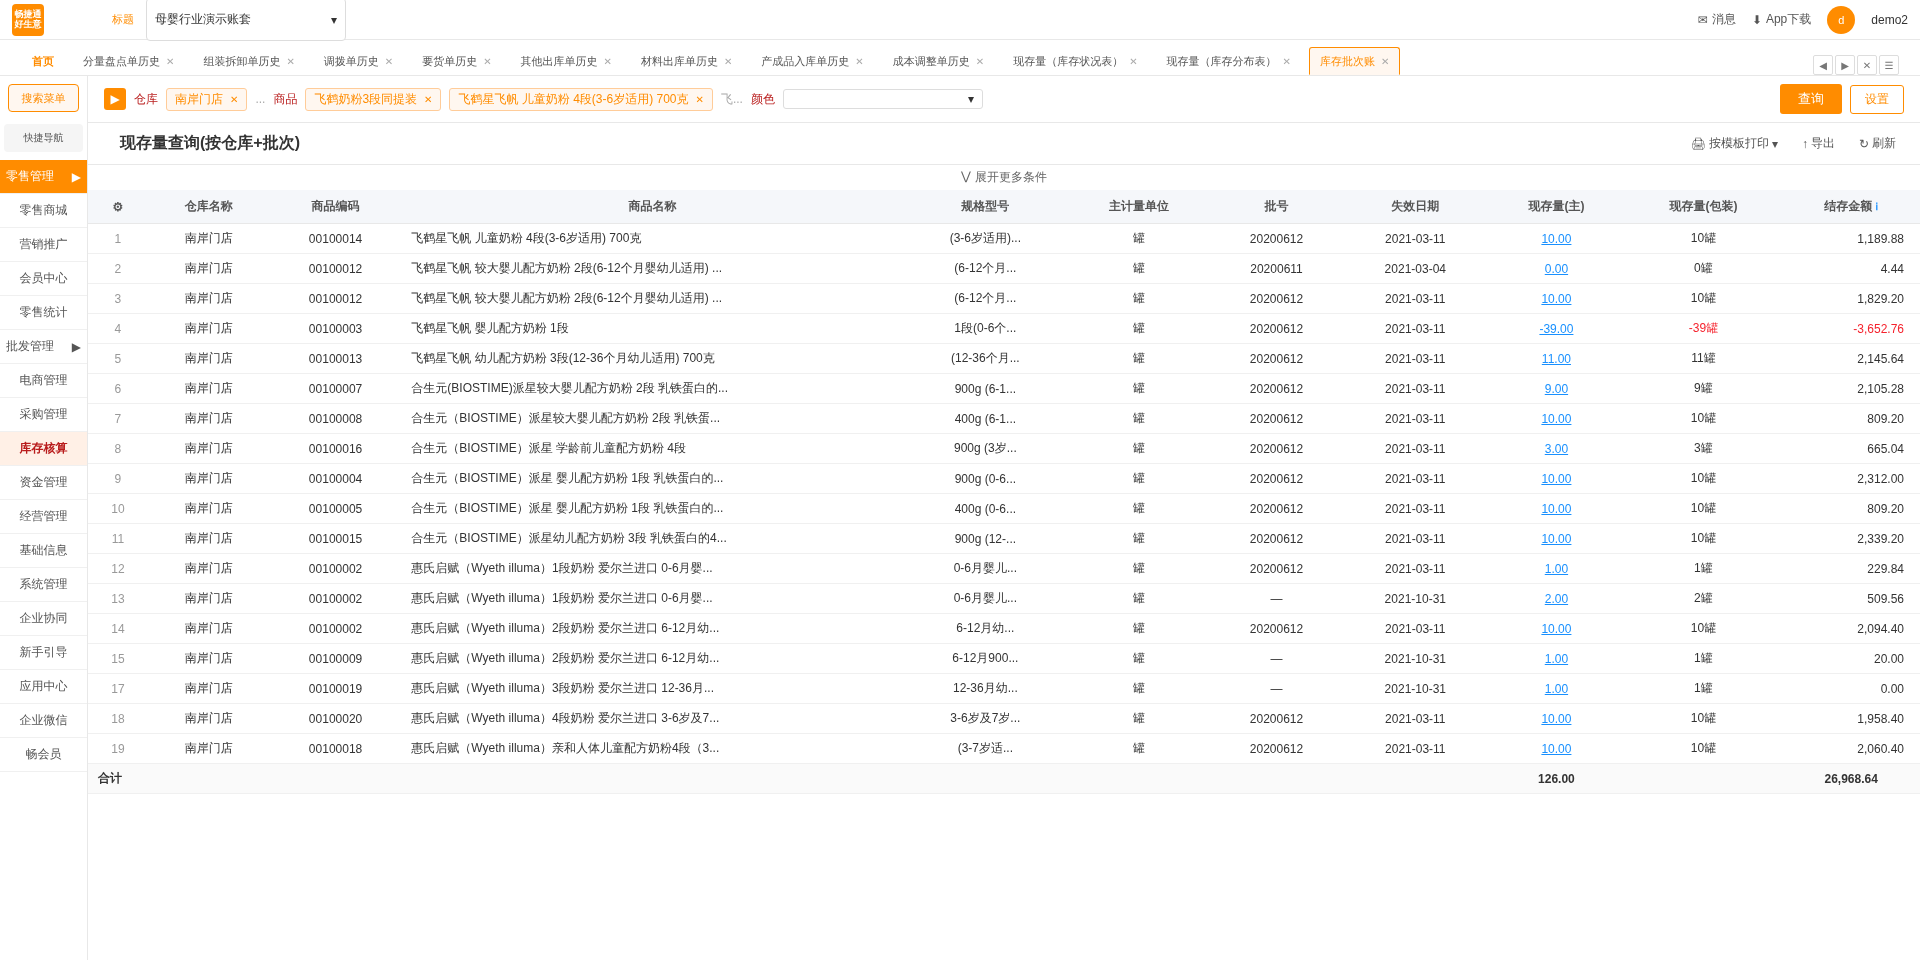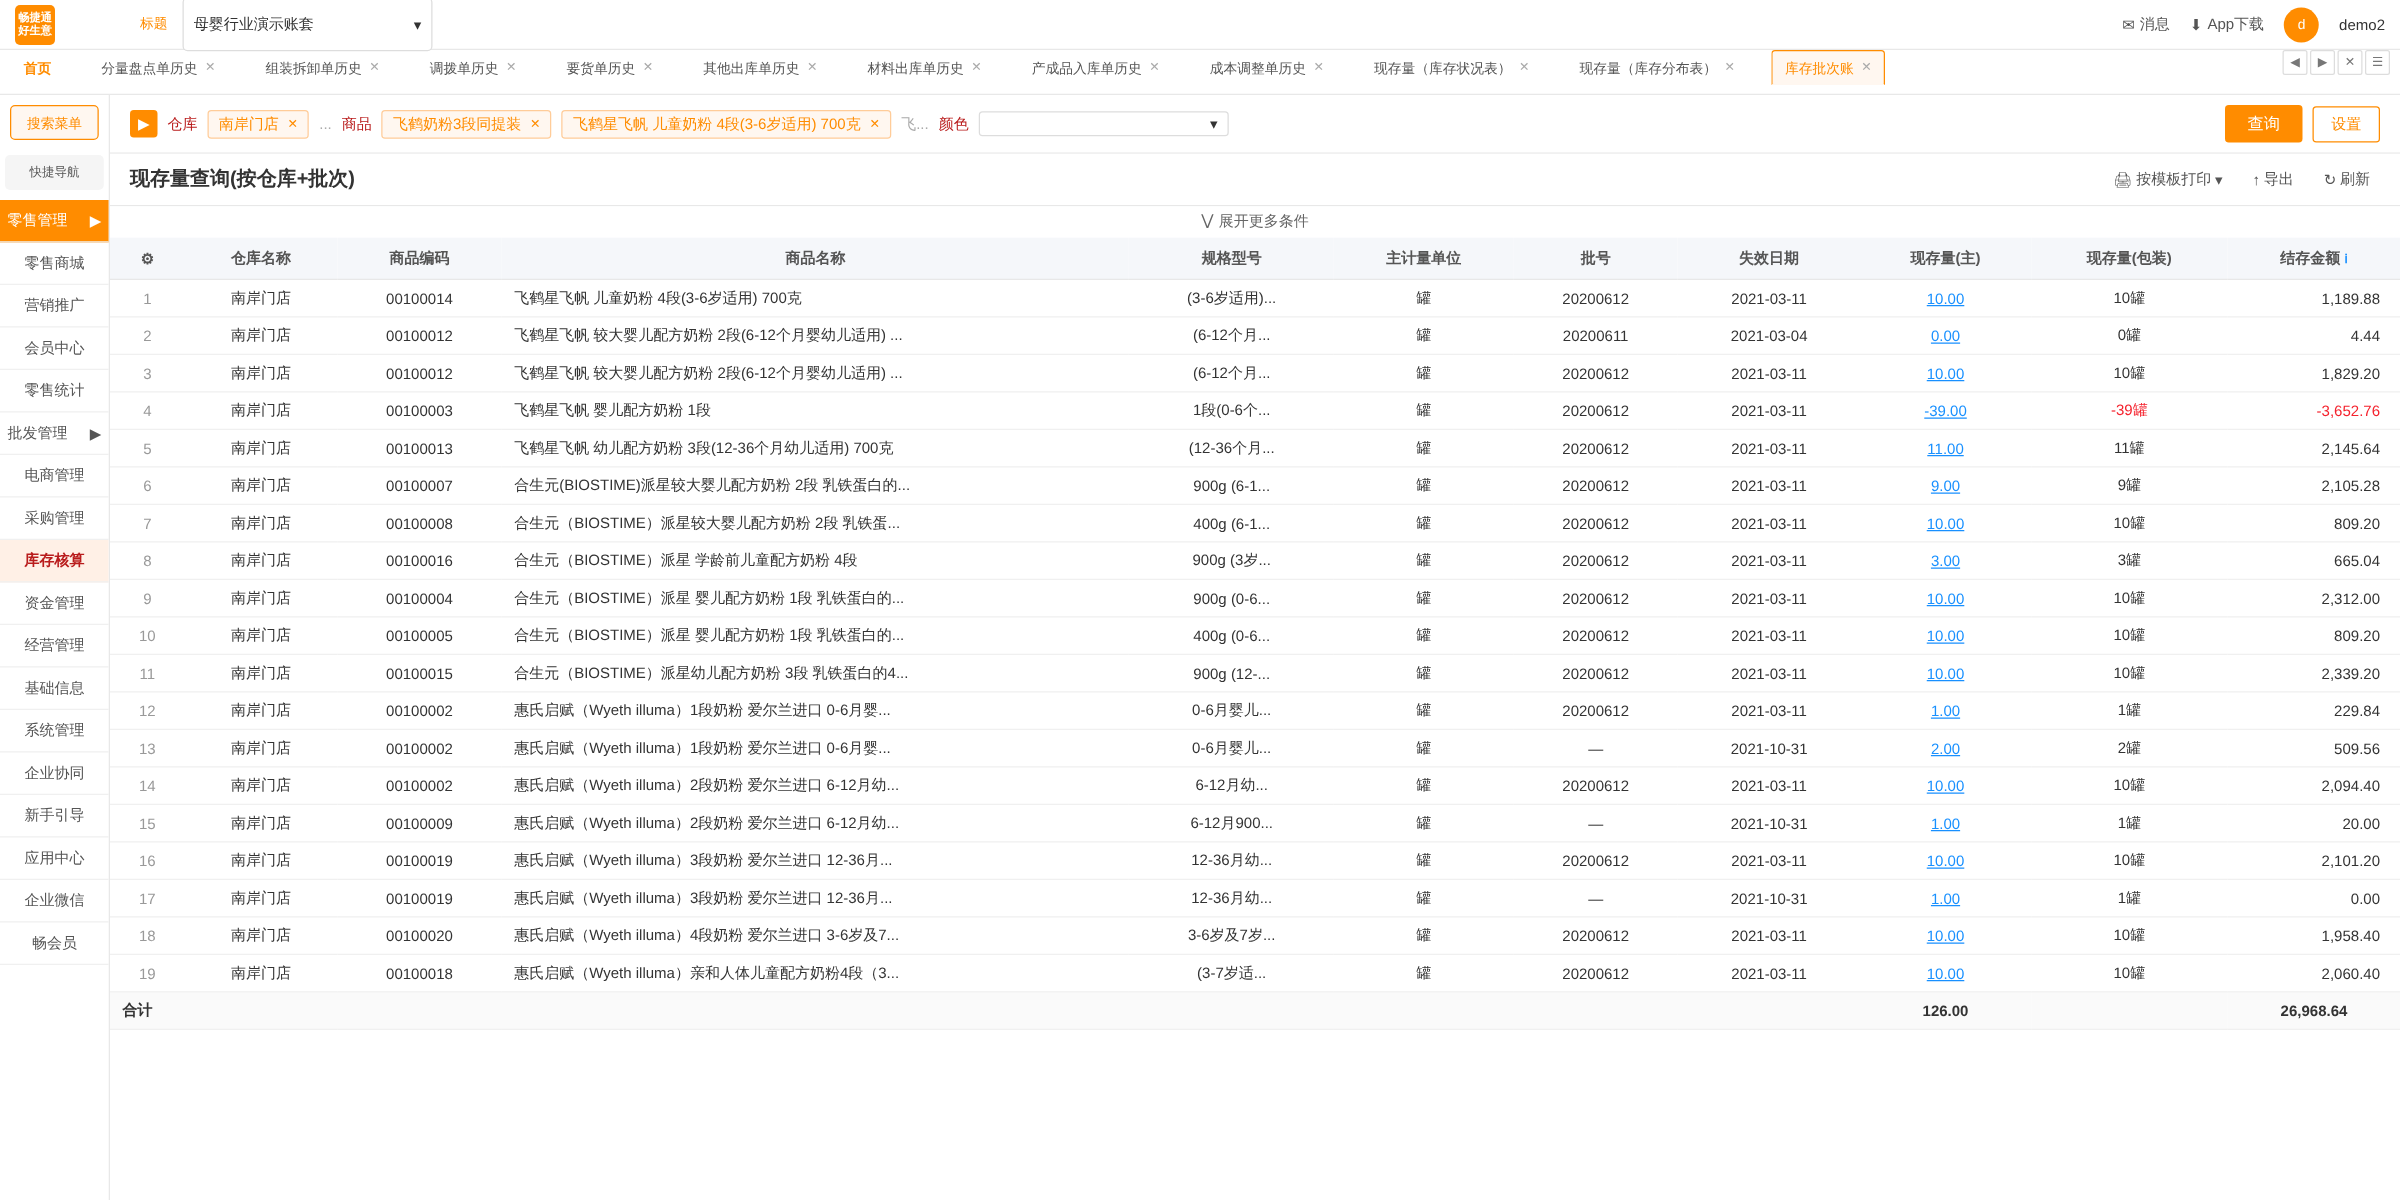--- a/index.html
+++ b/index.html
@@ -9,21 +9,21 @@
     .top-bar { height: 40px; background: #fff; border-bottom: 1px solid #e8e8e8; display: flex; align-items: center; padding: 0 12px; gap: 12px; }
     .logo-area { display: flex; align-items: center; gap: 6px; width: 88px; }
     .logo-icon { width: 32px; height: 32px; background: #ff8c00; border-radius: 4px; display: flex; align-items: center; justify-content: center; color: #fff; font-size: 10px; font-weight: bold; }
     .logo-text { font-size: 11px; color: #ff8c00; line-height: 1.2; }
     .industry-selector { flex: 0 0 200px; height: 43px; border: 1px solid #ddd; border-radius: 4px; background: #fff; display: flex; align-items: center; padding: 0 8px; justify-content: space-between; cursor: pointer; }
     .top-right { margin-left: auto; display: flex; align-items: center; gap: 16px; }
     .top-icon-btn { display: flex; align-items: center; gap: 4px; cursor: pointer; color: #555; font-size: 12px; }
     .avatar { width: 28px; height: 28px; border-radius: 50%; background: #ff8c00; display: flex; align-items: center; justify-content: center; color: #fff; font-size: 11px; }
 
     
-    .tab-bar { height: 36px; background: #fff; border-bottom: 1px solid #e8e8e8; display: flex; align-items: flex-start; padding: 0 8px; gap: 18px; overflow: hidden; }
+    .tab-bar { height: 36px; background: #fff; border-bottom: 1px solid #e8e8e8; display: flex; align-items: flex-end; padding: 0 21px; gap: 7px; overflow: hidden; }
     .tab { height: 28px; padding: 0 10px; display: flex; align-items: center; gap: 4px; border-radius: 3px 3px 0 0; cursor: pointer; font-size: 11px; color: #555; white-space: nowrap; border: 1px solid transparent; }
     .tab.active { background: #fff7f0; border-color: #ff8c00; color: #ff8c00; border-bottom-color: #fff7f0; }
     .tab-close { font-size: 10px; color: #aaa; margin-left: 2px; }
     .tab-home { color: #ff8c00; font-weight: bold; }
     .tab-nav-btns { display: flex; gap: 2px; margin-left: auto; }
     .tab-nav-btn { width: 20px; height: 20px; display: flex; align-items: center; justify-content: center; cursor: pointer; color: #777; border: 1px solid #ddd; border-radius: 2px; font-size: 10px; }
 
     
     .main-layout { display: flex; height: calc(960px - 76px); }
 
@@ -32,21 +32,21 @@
     .sidebar-search { padding: 8px; }
     .sidebar-search-btn { width: 100%; height: 28px; background: #fff7f0; border: 1px solid #ff8c00; color: #ff8c00; border-radius: 4px; cursor: pointer; font-size: 11px; }
     .sidebar-nav { padding: 4px; }
     .sidebar-nav-btn { width: 100%; height: 28px; background: #f5f5f5; border: none; border-radius: 4px; cursor: pointer; font-size: 10px; color: #555; margin-bottom: 4px; }
     .sidebar-items { flex: 1; overflow-y: auto; }
     .sidebar-item { padding: 8px 4px; text-align: center; cursor: pointer; color: #555; font-size: 12px; border-bottom: 1px solid #f0f0f0; }
     .sidebar-item.active { background: #ff8c00; color: #fff; }
 
     
     .content { flex: 1; display: flex; flex-direction: column; overflow: hidden; background: #f5f7fa; }
-    .page-title { font-size: 16px; font-weight: 600; color: #333; }
+    .page-title { font-size: 16px; font-weight: 600; color: #333; margin-left: 16px; }
     .filter-label { color: #b91c1c; font-size: 12px; white-space: nowrap; }
     .filter-tag { display: inline-flex; align-items: center; gap: 4px; padding: 2px 8px; background: #fff7f0; border: 1px solid #ffcc99; border-radius: 3px; color: #ff8c00; font-size: 12px; }
     .filter-tag-close { cursor: pointer; color: #ff8c00; font-size: 10px; }
     .filter-dots { color: #aaa; cursor: pointer; }
 
     .page-header-row { display: flex; align-items: center; padding: 8px 16px; background: #fff; border-bottom: 1px solid #e8e8e8; }
 
     
     .table-wrapper { flex: 1; overflow: auto; padding: 0; background: #fff; }
     table { width: 100%; border-collapse: collapse; font-size: 12px; }
@@ -502,33 +502,20 @@
       <td>00100009</td>
       <td class="td-left" style="max-width:280px; overflow:hidden; text-overflow:ellipsis;">惠氏启赋（Wyeth illuma）2段奶粉 爱尔兰进口 6-12月幼...</td>
       <td>6-12月900...</td>
       <td>罐</td>
       <td>—</td>
       <td>2021-10-31</td>
       <td class="num-link">1.00</td>
       <td class="">1罐</td>
       <td class="" style="text-align:right; padding-right:16px;">20.00</td>
     </tr>
-              <tr>
-      <td class="row-index">16</td>
-      <td>南岸门店</td>
-      <td>00100019</td>
-      <td class="td-left" style="max-width:280px; overflow:hidden; text-overflow:ellipsis;">惠氏启赋（Wyeth illuma）3段奶粉 爱尔兰进口 12-36月...</td>
-      <td>12-36月幼...</td>
-      <td>罐</td>
-      <td>20200612</td>
-      <td>2021-03-11</td>
-      <td class="num-link">10.00</td>
-      <td class="">10罐</td>
-      <td class="" style="text-align:right; padding-right:16px;">2,101.20</td>
-    </tr>
               <tr style="background: rgb(255, 255, 255);">
       <td class="row-index">17</td>
       <td>南岸门店</td>
       <td>00100019</td>
       <td class="td-left" style="max-width:280px; overflow:hidden; text-overflow:ellipsis;">惠氏启赋（Wyeth illuma）3段奶粉 爱尔兰进口 12-36月...</td>
       <td>12-36月幼...</td>
       <td>罐</td>
       <td>—</td>
       <td>2021-10-31</td>
       <td class="num-link">1.00</td>

